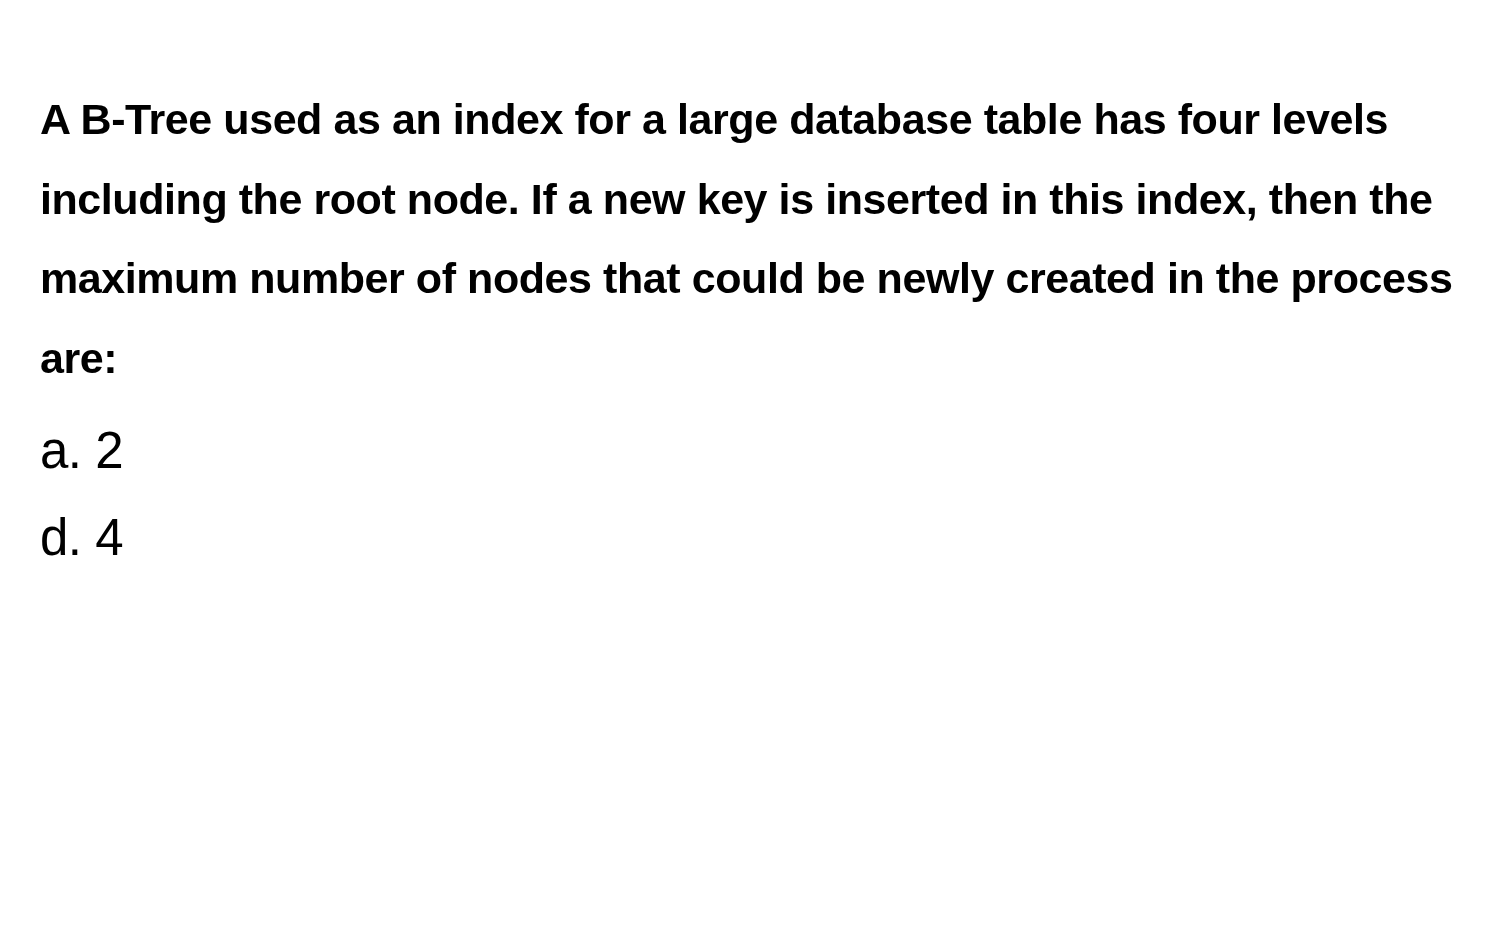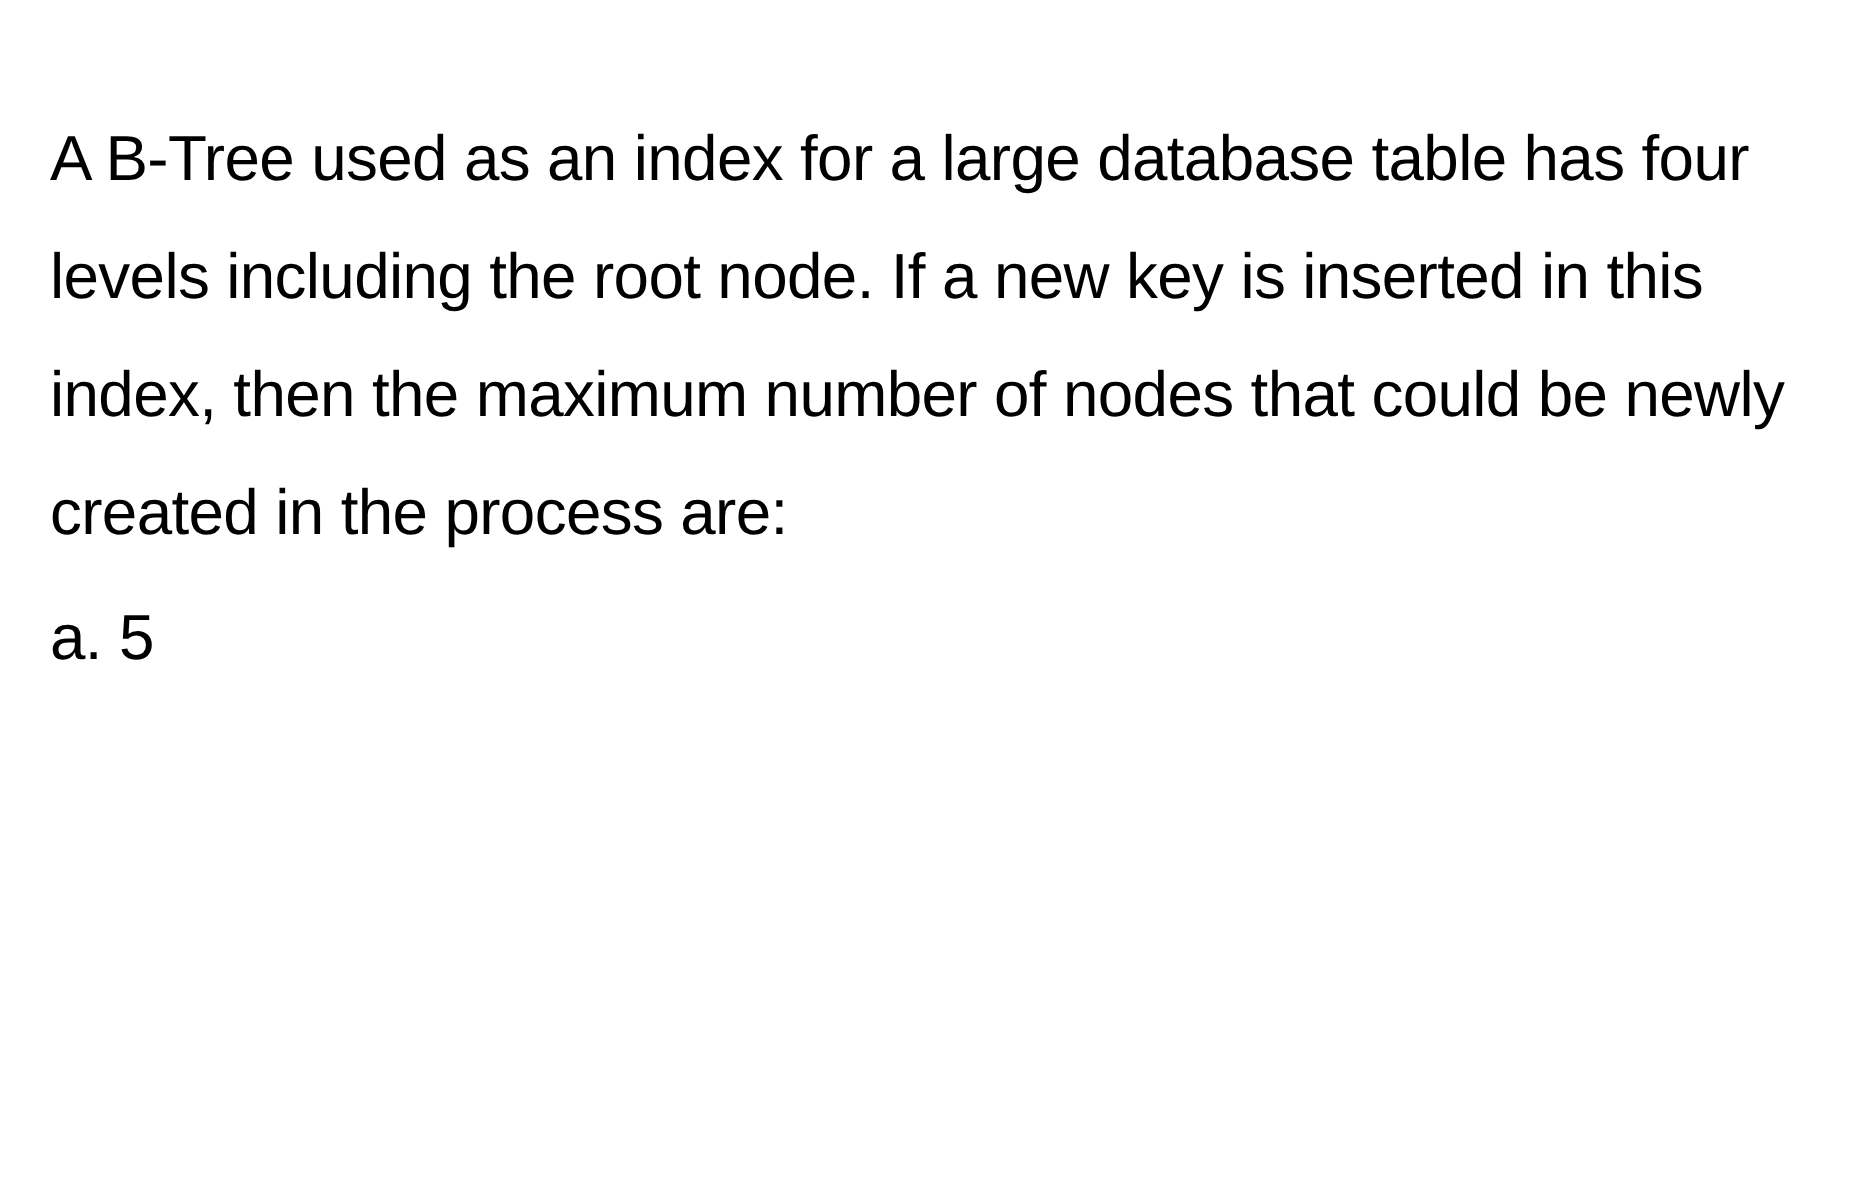--- a/index.html
+++ b/index.html
@@ -9,36 +9,37 @@
     }
     body {
       width: 1500px;
       height: 952px;
       background: #ffffff;
       font-family: -apple-system, BlinkMacSystemFont, "Segoe UI", Helvetica, Arial, sans-serif;
       color: #000000;
       padding: 80px 40px 40px 40px;
     }
     .question-text {
-      font-size: 51px;
+      font-size: 43px;
       line-height: 1.85;
-      font-weight: 400;
+      font-weight: 700;
       letter-spacing: -0.01em;
       margin-bottom: 10px;
     }
     .options {
       font-size: 51px;
       line-height: 1.7;
       font-weight: 400;
       letter-spacing: -0.01em;
     }
     .option {
       display: block;
     }
   </style>
 </head>
 <body>
 
 <div class="question-text">A B-Tree used as an index for a large database table has four levels including the root node. If a new key is inserted in this index, then the maximum number of nodes that could be newly created in the process are:</div>
 
 <div class="options">
-  <span class="option">a. 5</span>
+  <span class="option">a. 2</span>
+  <span class="option">d. 4</span>
 </div>
 
 </body></html>

